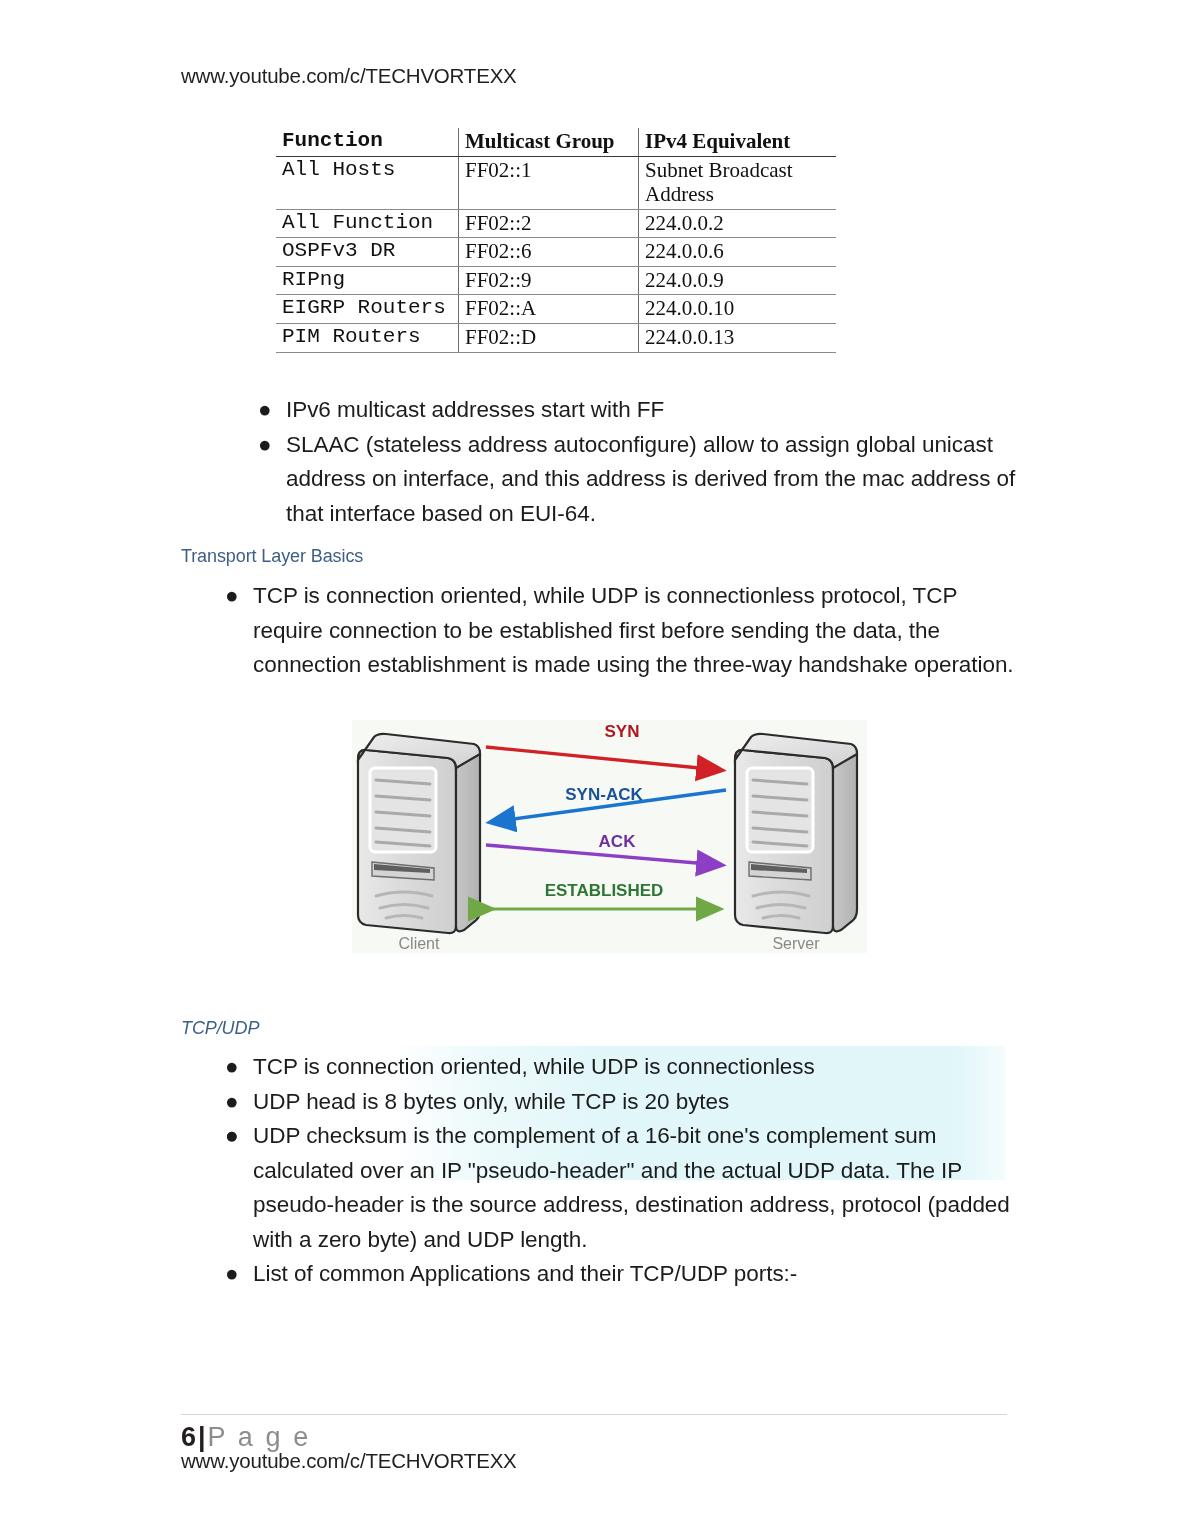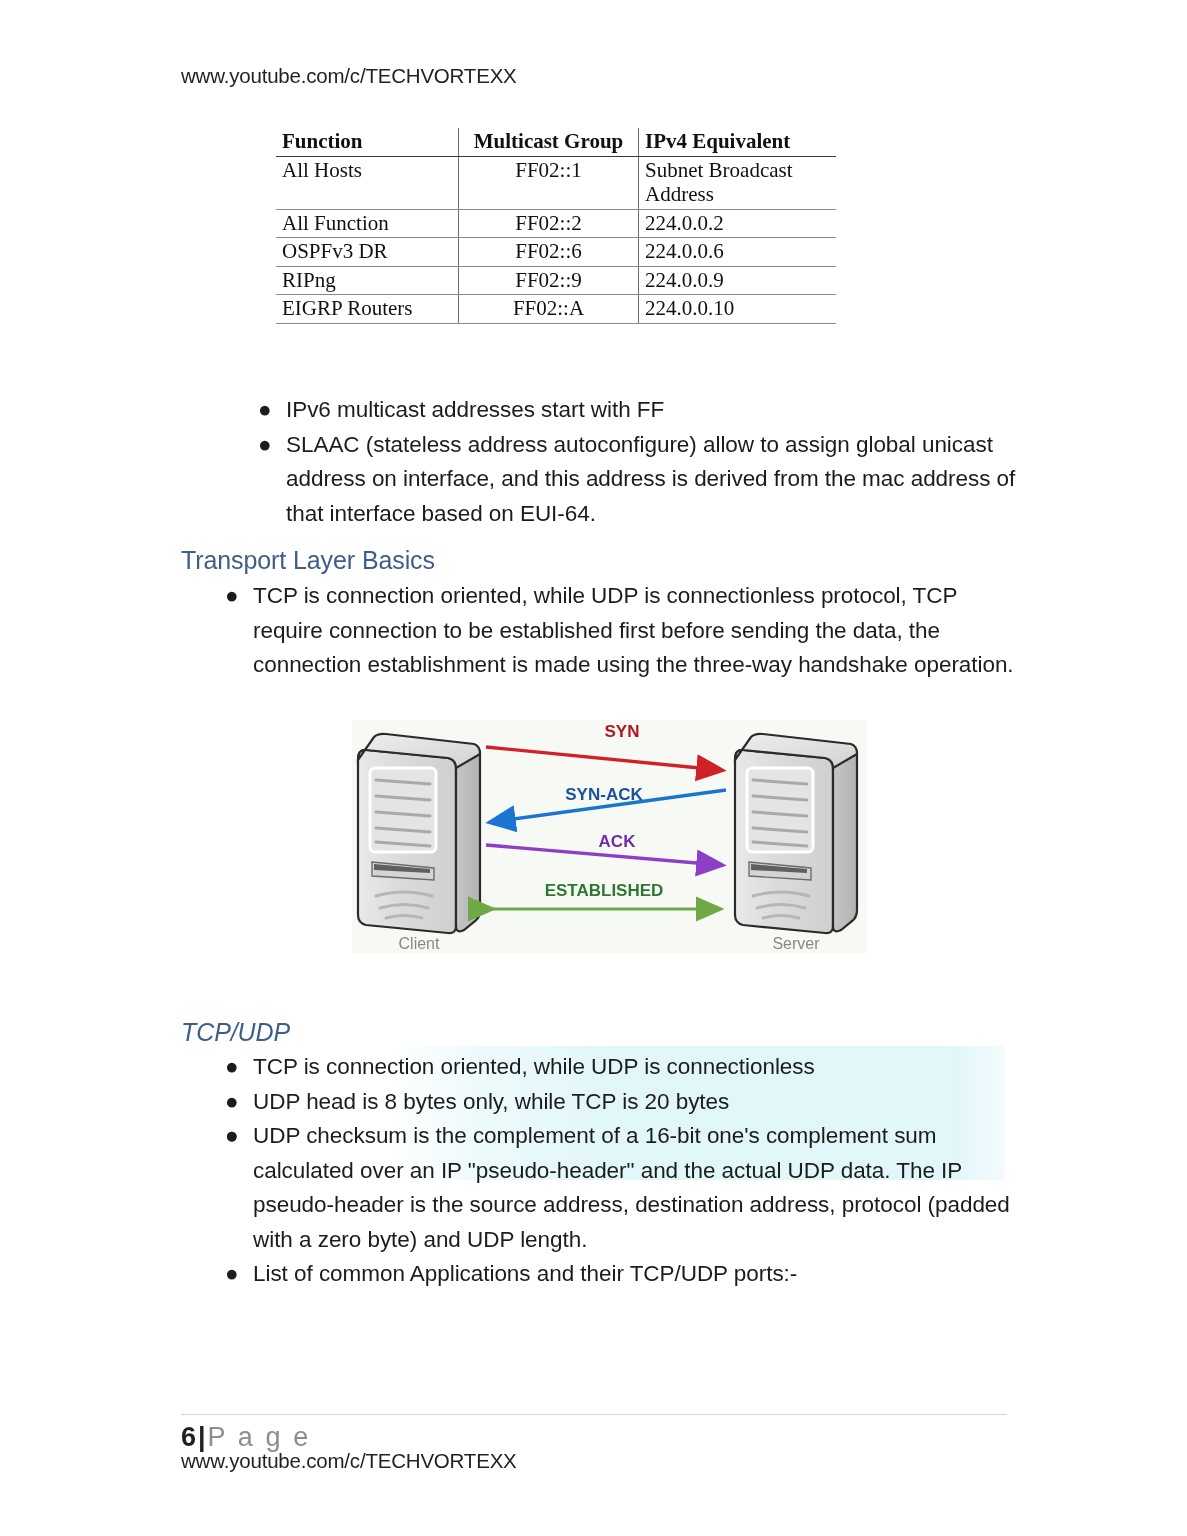--- a/index.html
+++ b/index.html
@@ -59,25 +59,24 @@
     border-bottom: 1.6px solid #3a3a3a;
     padding-bottom: 2px;
   }
   table.mc-table tbody tr td {
     border-bottom: 1.1px solid #8a8a8a;
   }
   table.mc-table tbody tr:last-child td {
     border-bottom: 1.1px solid #8a8a8a;
   }
   
-  table.mc-table th.c1, table.mc-table td.c1 { width: 170px; }
+  table.mc-table th.c1, table.mc-table td.c1 { width: 170px; font-family: Liberation Mono, monospace; }
   table.mc-table th.c2, table.mc-table td.c2 {
     width: 167px;
     border-left: 1.2px solid #6d6d6d;
-    text-align: center;
   }
   table.mc-table th.c3, table.mc-table td.c3 {
     border-left: 1.2px solid #6d6d6d;
   }
   table.mc-table tr.tall td { height: 50px; }
 
   
   .blist {
     position: absolute;
     margin: 0;
@@ -105,21 +104,21 @@
   #list-ipv6 li { margin-bottom: 0; }
 
   #list-transport { left: 215px; top: 579px; width: 800px; }
 
   #list-tcpudp { left: 215px; top: 1050px; width: 800px; }
   #list-tcpudp li { margin-bottom: 0px; }
 
   
   .sec-heading {
     position: absolute;
-    font-size: 25px;
+    font-size: 18px;
     color: #3d5f87;
     letter-spacing: -0.1px;
     white-space: nowrap;
   }
   #heading-transport { left: 181px; top: 546px; }
   #heading-tcpudp { left: 181px; top: 1018px; font-style: italic; }
 
   
   .highlight-band {
     position: absolute;
@@ -210,20 +209,25 @@
         </tr>
         <tr>
           <td class="c1">RIPng</td>
           <td class="c2">FF02::9</td>
           <td class="c3">224.0.0.9</td>
         </tr>
         <tr>
           <td class="c1">EIGRP Routers</td>
           <td class="c2">FF02::A</td>
           <td class="c3">224.0.0.10</td>
+        </tr>
+        <tr>
+          <td class="c1">PIM Routers</td>
+          <td class="c2">FF02::D</td>
+          <td class="c3">224.0.0.13</td>
         </tr>
       </tbody>
     </table>
   </div>
 
   <ul class="blist" id="list-ipv6">
     <li>
       <span class="bullet">●</span>
       <span>IPv6 multicast addresses start with FF</span>
     </li>

